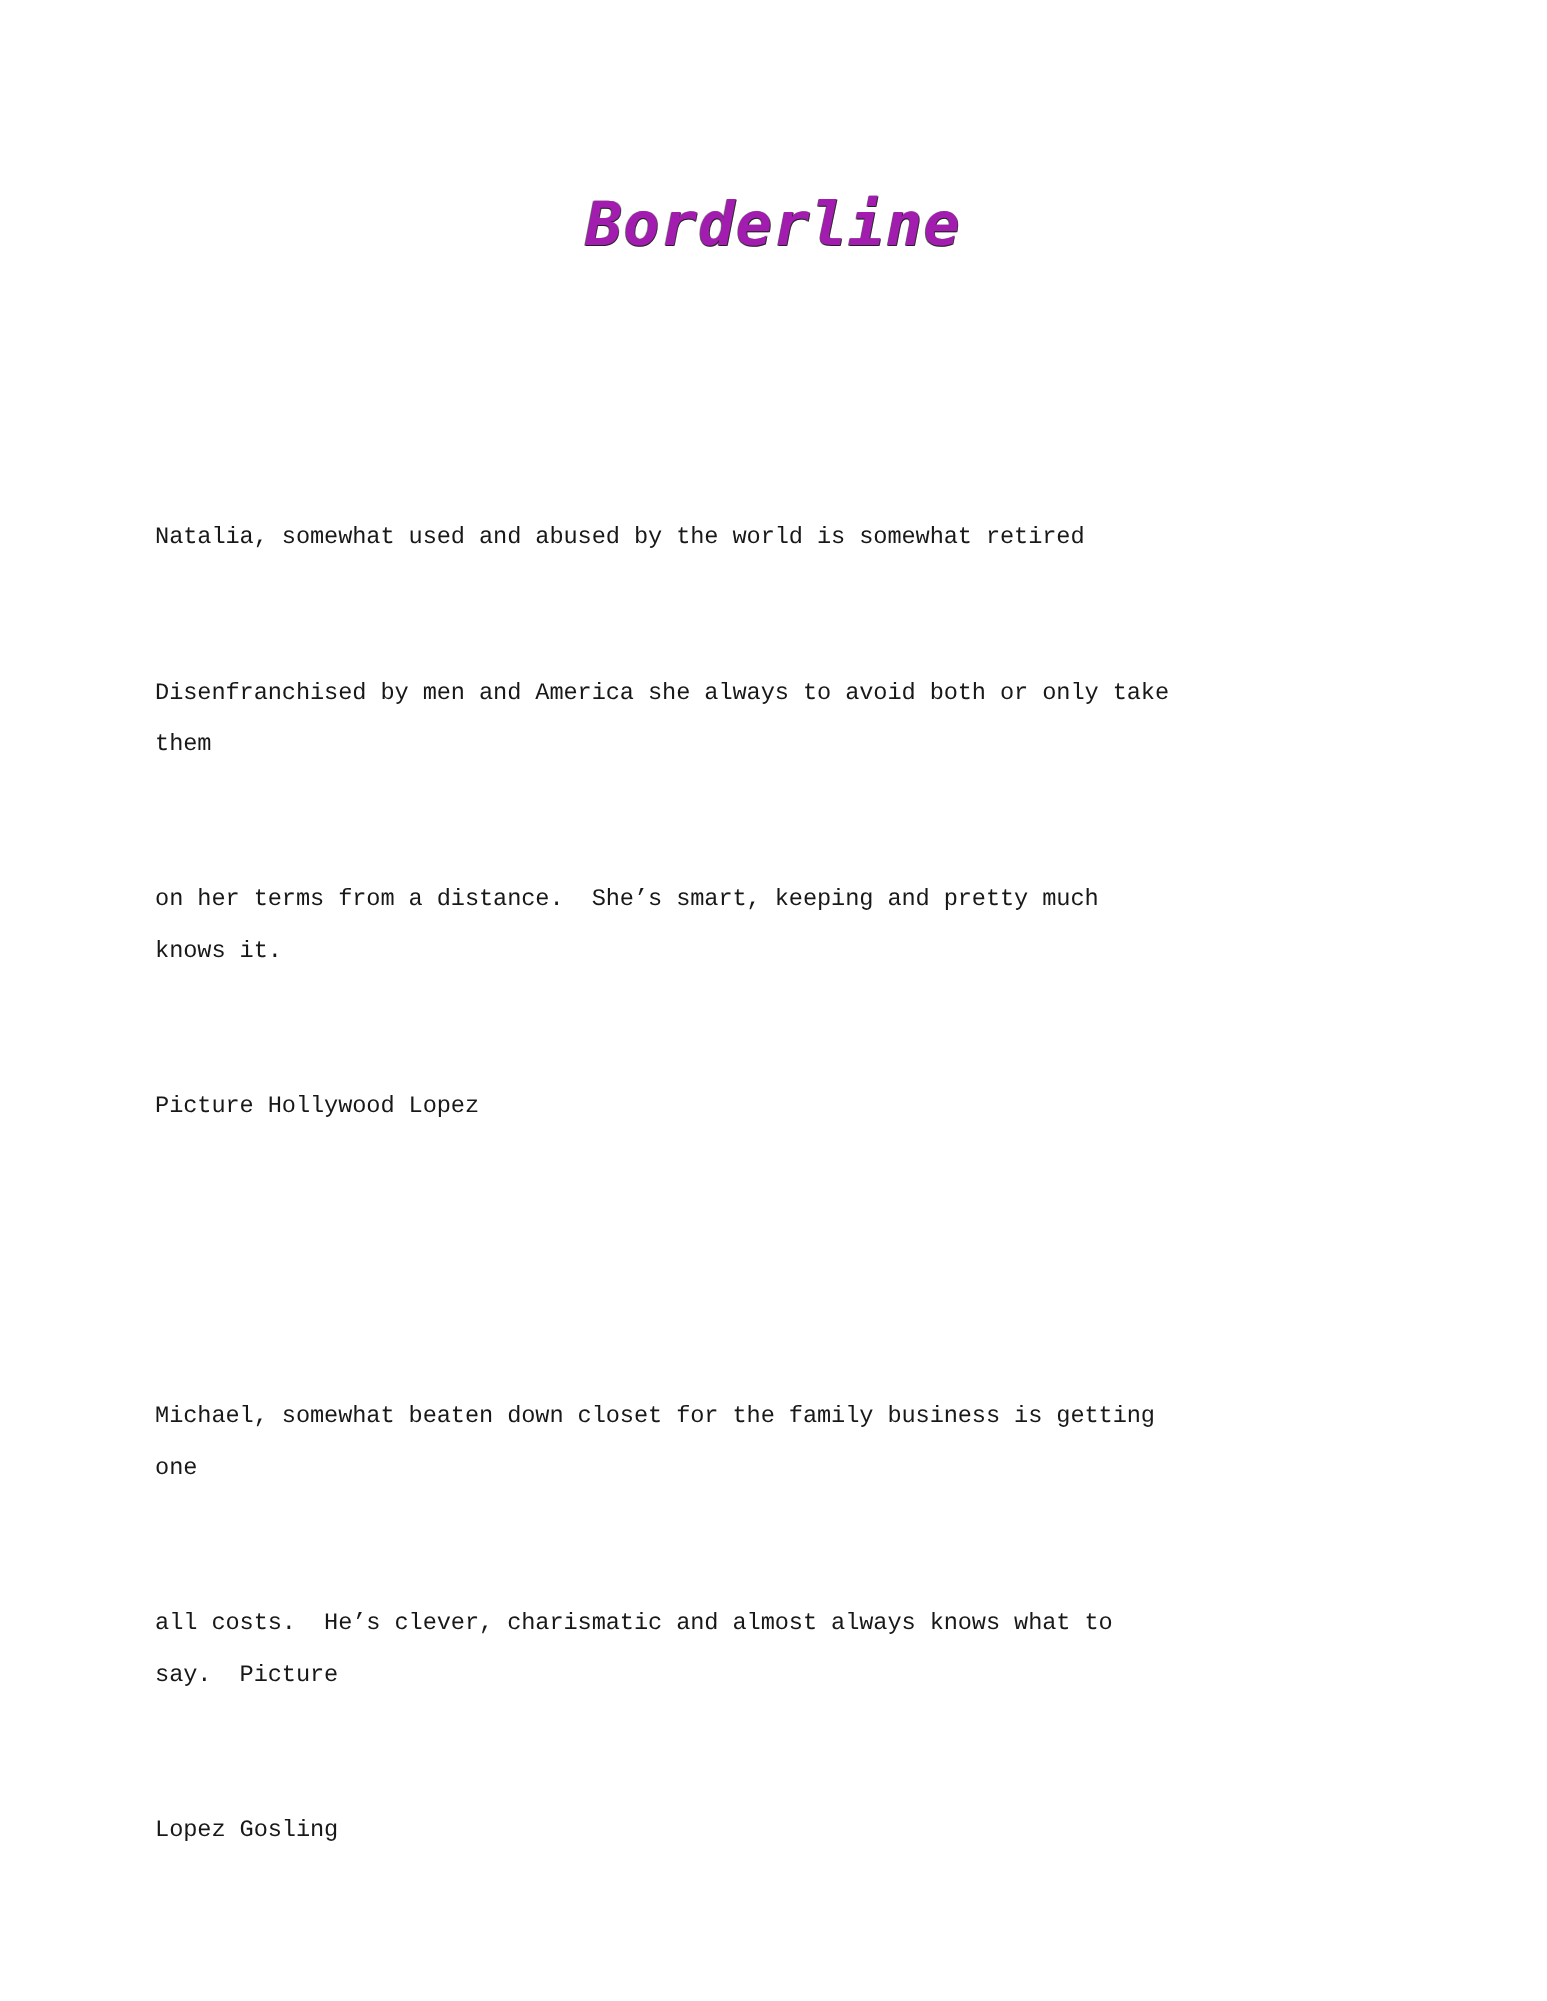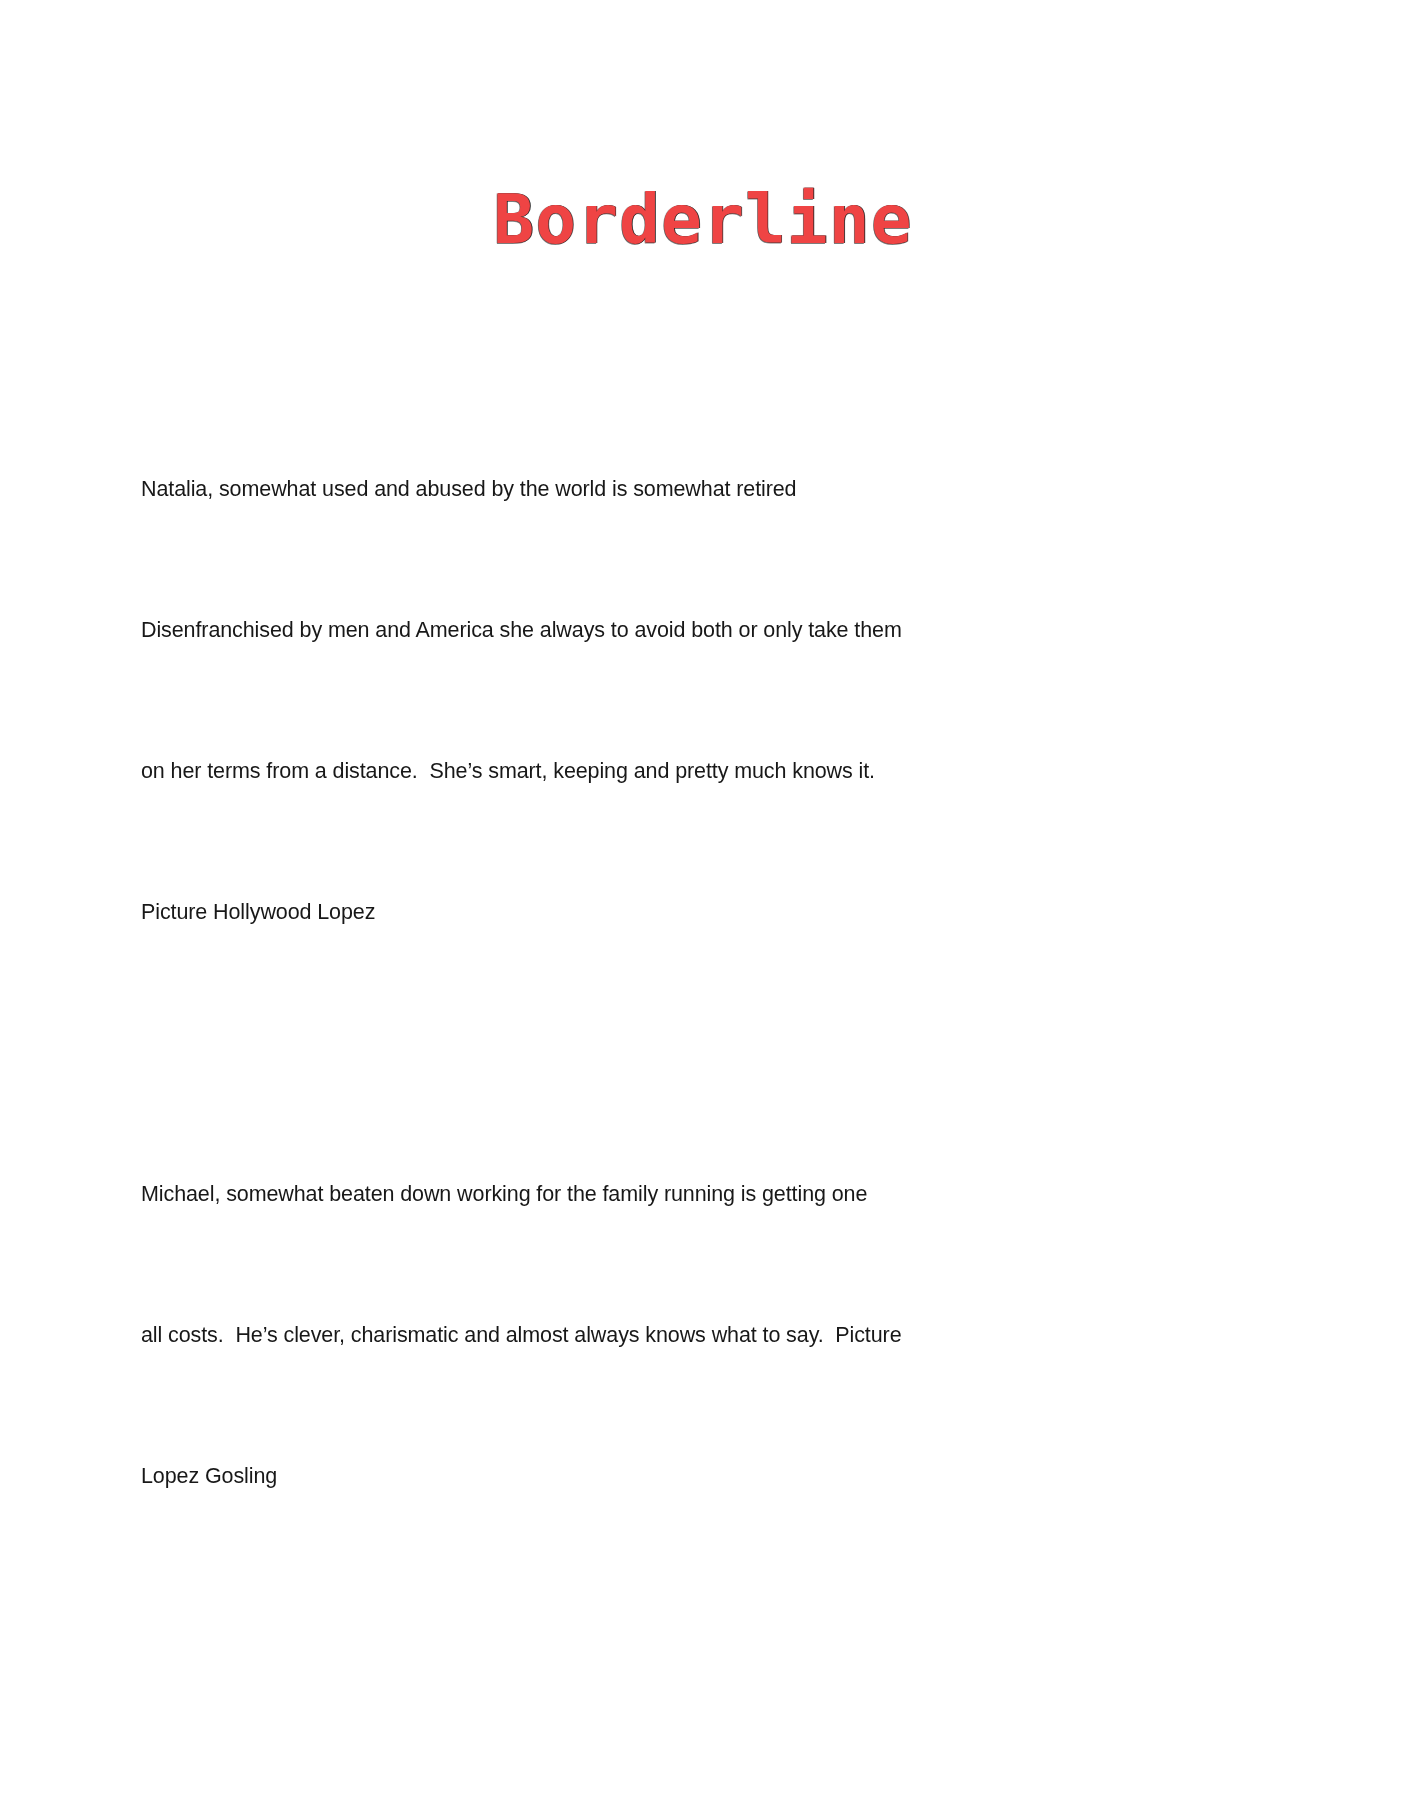--- a/index.html
+++ b/index.html
@@ -22,42 +22,43 @@
   .title-wrap {
     position: absolute;
     top: 140px;
     left: 0;
     width: 100%;
     text-align: center;
   }
   .doc-title {
     display: inline-block;
     font-family: "DejaVu Sans Mono", monospace;
-    font-size: 68px;
+    font-size: 55px;
     font-weight: 700;
     letter-spacing: 1px;
-    color: #ef4444;
+    color: #a21caf;
     line-height: 1.0;
     
     text-shadow:
        0.6px 0.4px 0 rgba(17,17,17,0.85),
       -0.5px 0.6px 0 rgba(17,17,17,0.55),
        0.9px -0.4px 0 rgba(17,17,17,0.35),
       -0.8px -0.5px 0 rgba(17,17,17,0.30);
+    font-style: italic;
   }
 
   
   .body-col {
     position: absolute;
     left: 141px;
     top: 372px;
     width: 925px;
   }
   .para {
-    font-family: Liberation Sans, sans-serif;
+    font-family: Liberation Mono, monospace;
     font-size: 21.5px;
     line-height: 47px;
     color: #181818;
     letter-spacing: -0.1px;
     white-space: pre-wrap;
   }
   .para .ln { display: block; }
 
   .gap-sm { height: 47px; }
 </style>
@@ -75,19 +76,19 @@
     <div class="para">
       <span class="ln">Natalia, somewhat used and abused by the world is somewhat retired</span>
       <span class="ln">Disenfranchised by men and America she always to avoid both or only take them</span>
       <span class="ln">on her terms from a distance.  She’s smart, keeping and pretty much knows it.</span>
       <span class="ln">Picture Hollywood Lopez</span>
     </div>
 
     <div class="gap-sm"></div>
 
     <div class="para">
-      <span class="ln">Michael, somewhat beaten down working for the family running is getting one</span>
+      <span class="ln">Michael, somewhat beaten down closet for the family business is getting one</span>
       <span class="ln">all costs.  He’s clever, charismatic and almost always knows what to say.  Picture</span>
       <span class="ln">Lopez Gosling</span>
     </div>
 
   </div>
 </div>
 
 </body></html>

